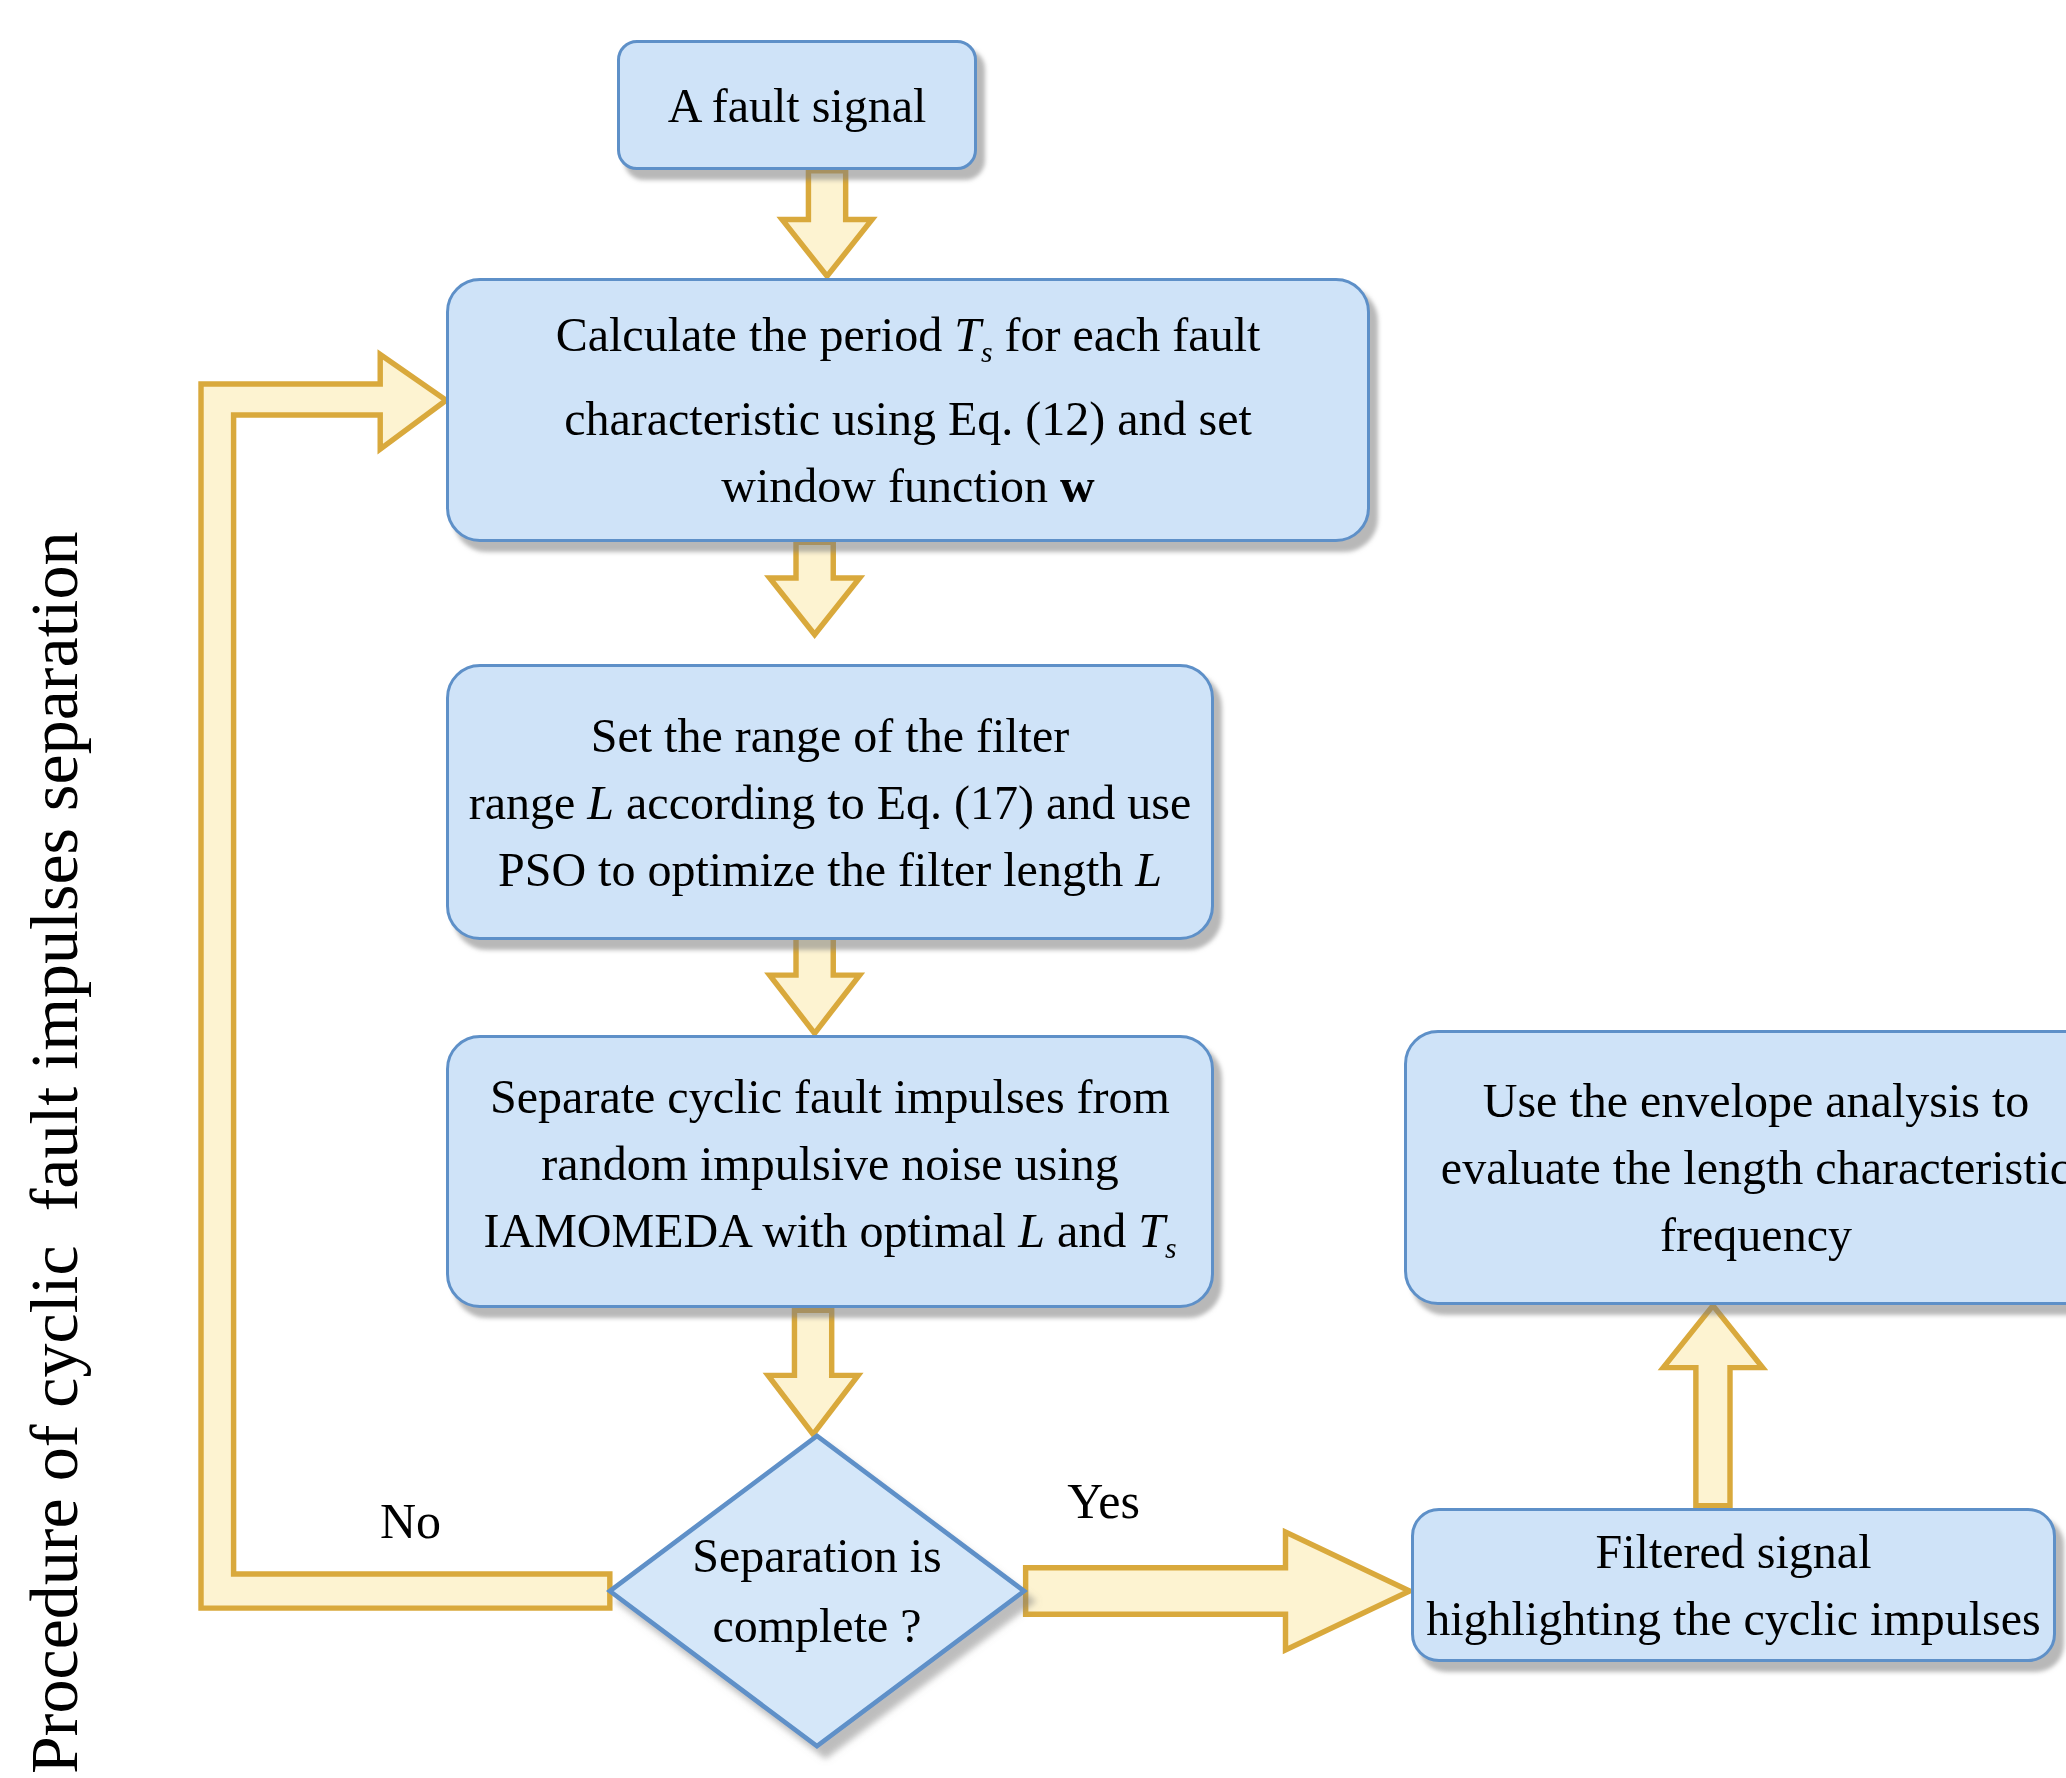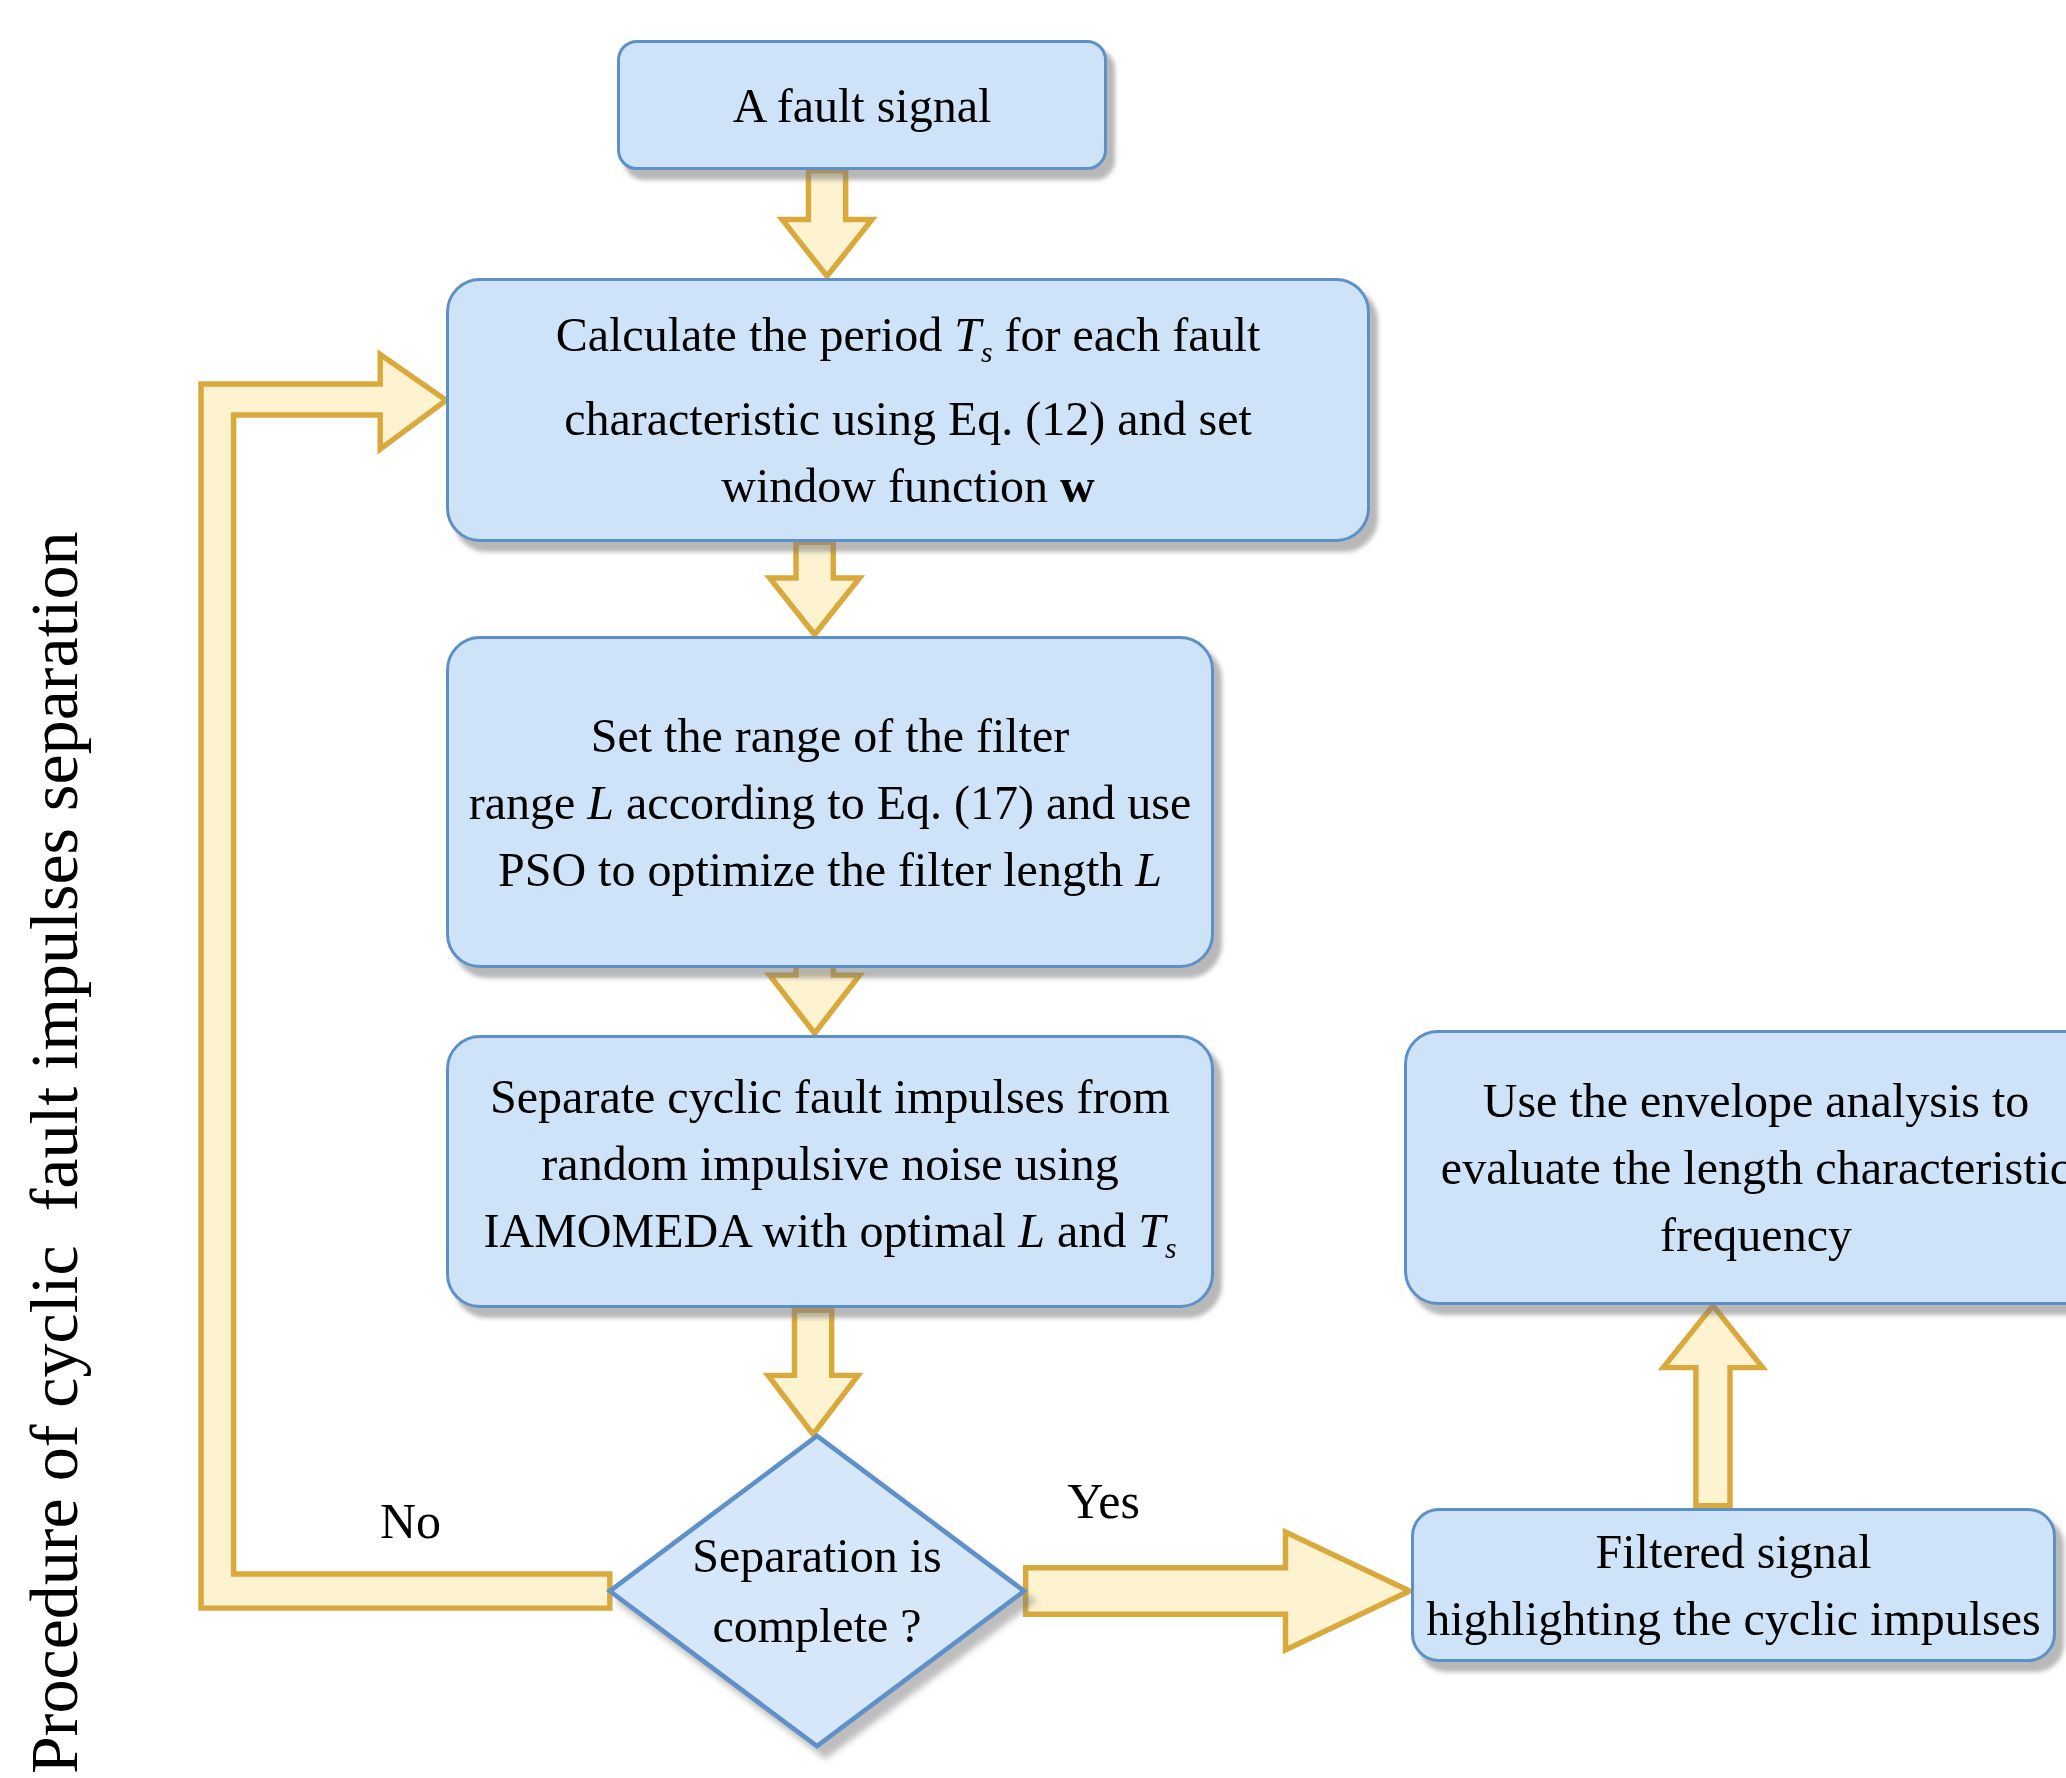--- a/index.html
+++ b/index.html
@@ -65,31 +65,31 @@
 
     <path d="M1322 2021 H1657 V1975 L1817 2051 L1657 2127 V2081 H1322 Z" fill="#fdf3d1" stroke="#d9a93c" stroke-width="7"></path>
 
     <path d="M2186 1941 V1763 H2144 L2208 1683 L2272 1763 H2230 V1941 Z" fill="#fdf3d1" stroke="#d9a93c" stroke-width="7"></path>
 
     <polygon points="1053,1851 1320,2051 1053,2251 786,2051" fill="#d5e7f9" stroke="#5e90c8" stroke-width="6" filter="url(#ds)"></polygon>
   </svg>
 
   <div class="vertical-title">Procedure of cyclic  fault impulses separation</div>
 
-  <div class="node" style="left:617px;top:40px;width:490px;height:130px;border-radius:20px;">
+  <div class="node" style="left:617px;top:40px;width:360px;height:130px;border-radius:20px;">
     <div class="ln">A fault signal</div>
   </div>
 
   <div class="node" style="left:446px;top:278px;width:924px;height:264px;">
     <div class="ln"><span>Calculate the period </span><span class="it">T</span><sub class="it">s</sub><span> for each fault</span></div>
     <div class="ln">characteristic using Eq. (12) and set</div>
     <div class="ln"><span>window function </span><span class="bold">w</span></div>
   </div>
 
-  <div class="node" style="left:446px;top:636px;width:768px;height:332px;">
+  <div class="node" style="left:446px;top:664px;width:768px;height:276px;">
     <div class="ln">Set the range of the filter</div>
     <div class="ln"><span>range </span><span class="it">L</span><span> according to Eq. (17) and use</span></div>
     <div class="ln"><span>PSO to optimize the filter length </span><span class="it">L</span></div>
   </div>
 
   <div class="node" style="left:446px;top:1035px;width:768px;height:273px;">
     <div class="ln">Separate cyclic fault impulses from</div>
     <div class="ln">random impulsive noise using</div>
     <div class="ln"><span>IAMOMEDA with optimal </span><span class="it">L</span><span> and </span><span class="it">T</span><sub class="it">s</sub></div>
   </div>

